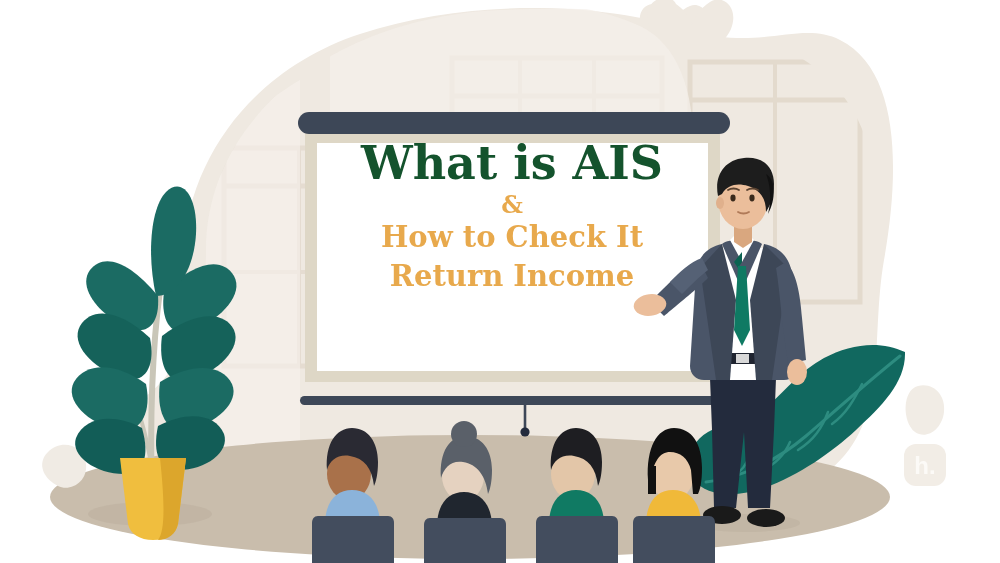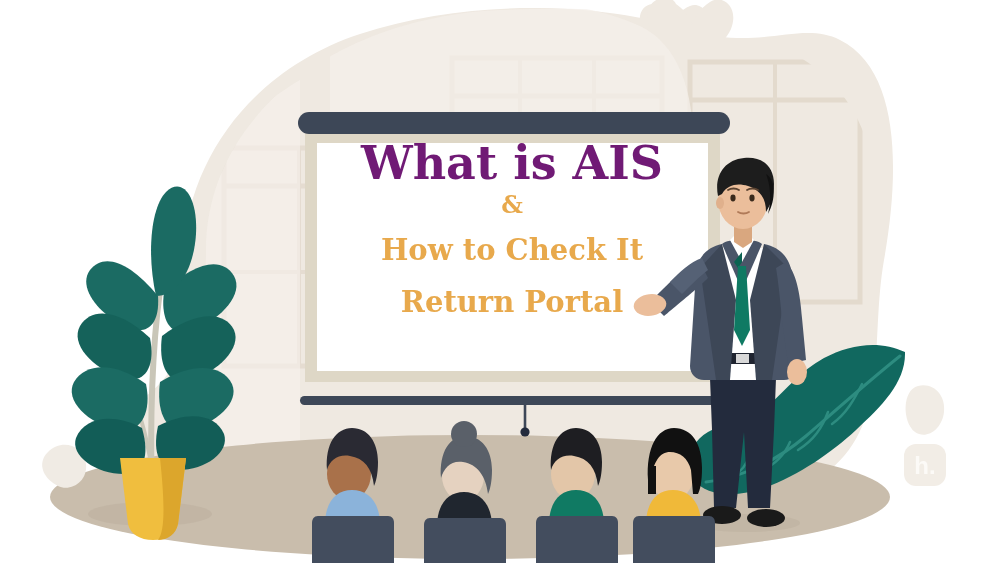--- a/index.html
+++ b/index.html
@@ -19,40 +19,40 @@
     position:absolute;
     left:322px;top:140px;width:380px;
     text-align:center;
     pointer-events:none;
   }
   .title-main{
     font-family:"DejaVu Serif", serif;
     font-weight:bold;
     font-size:46px;
     line-height:1.02;
-    color:#701a75;
+    color:#14532d;
     letter-spacing:0px;
     margin:0;
     white-space:nowrap;
   }
   .amp{
     font-family:"DejaVu Serif", serif;
     font-weight:bold;
     font-size:24px;
     color:#E8A94C;
     margin:6px 0 2px 0;
     line-height:1;
   }
   .sub-line{
     font-family:"DejaVu Serif", serif;
     font-weight:bold;
     font-size:29px;
     line-height:1.24;
     color:#E8A94C;
-    margin:16px;
+    margin:3px;
     white-space:nowrap;
   }
 </style>
 </head>
 <body>
 
 <div id="stage">
 
   <svg id="art" viewBox="0 0 1000 563" xmlns="http://www.w3.org/2000/svg">
 
@@ -303,16 +303,16 @@
         <text x="925" y="474" text-anchor="middle" font-family="Liberation Sans, sans-serif" font-size="24" font-weight="bold" fill="#FCFAF7">h.</text>
       </g>
 
     </g>
   </svg>
 
   <div class="slide-text">
     <div class="title-main">What is AIS</div>
     <div class="amp">&amp;</div>
     <div class="sub-line">How to Check It</div>
-    <div class="sub-line">Return Portal</div>
+    <div class="sub-line">Return Income</div>
   </div>
 
 </div>
 
 </body></html>

